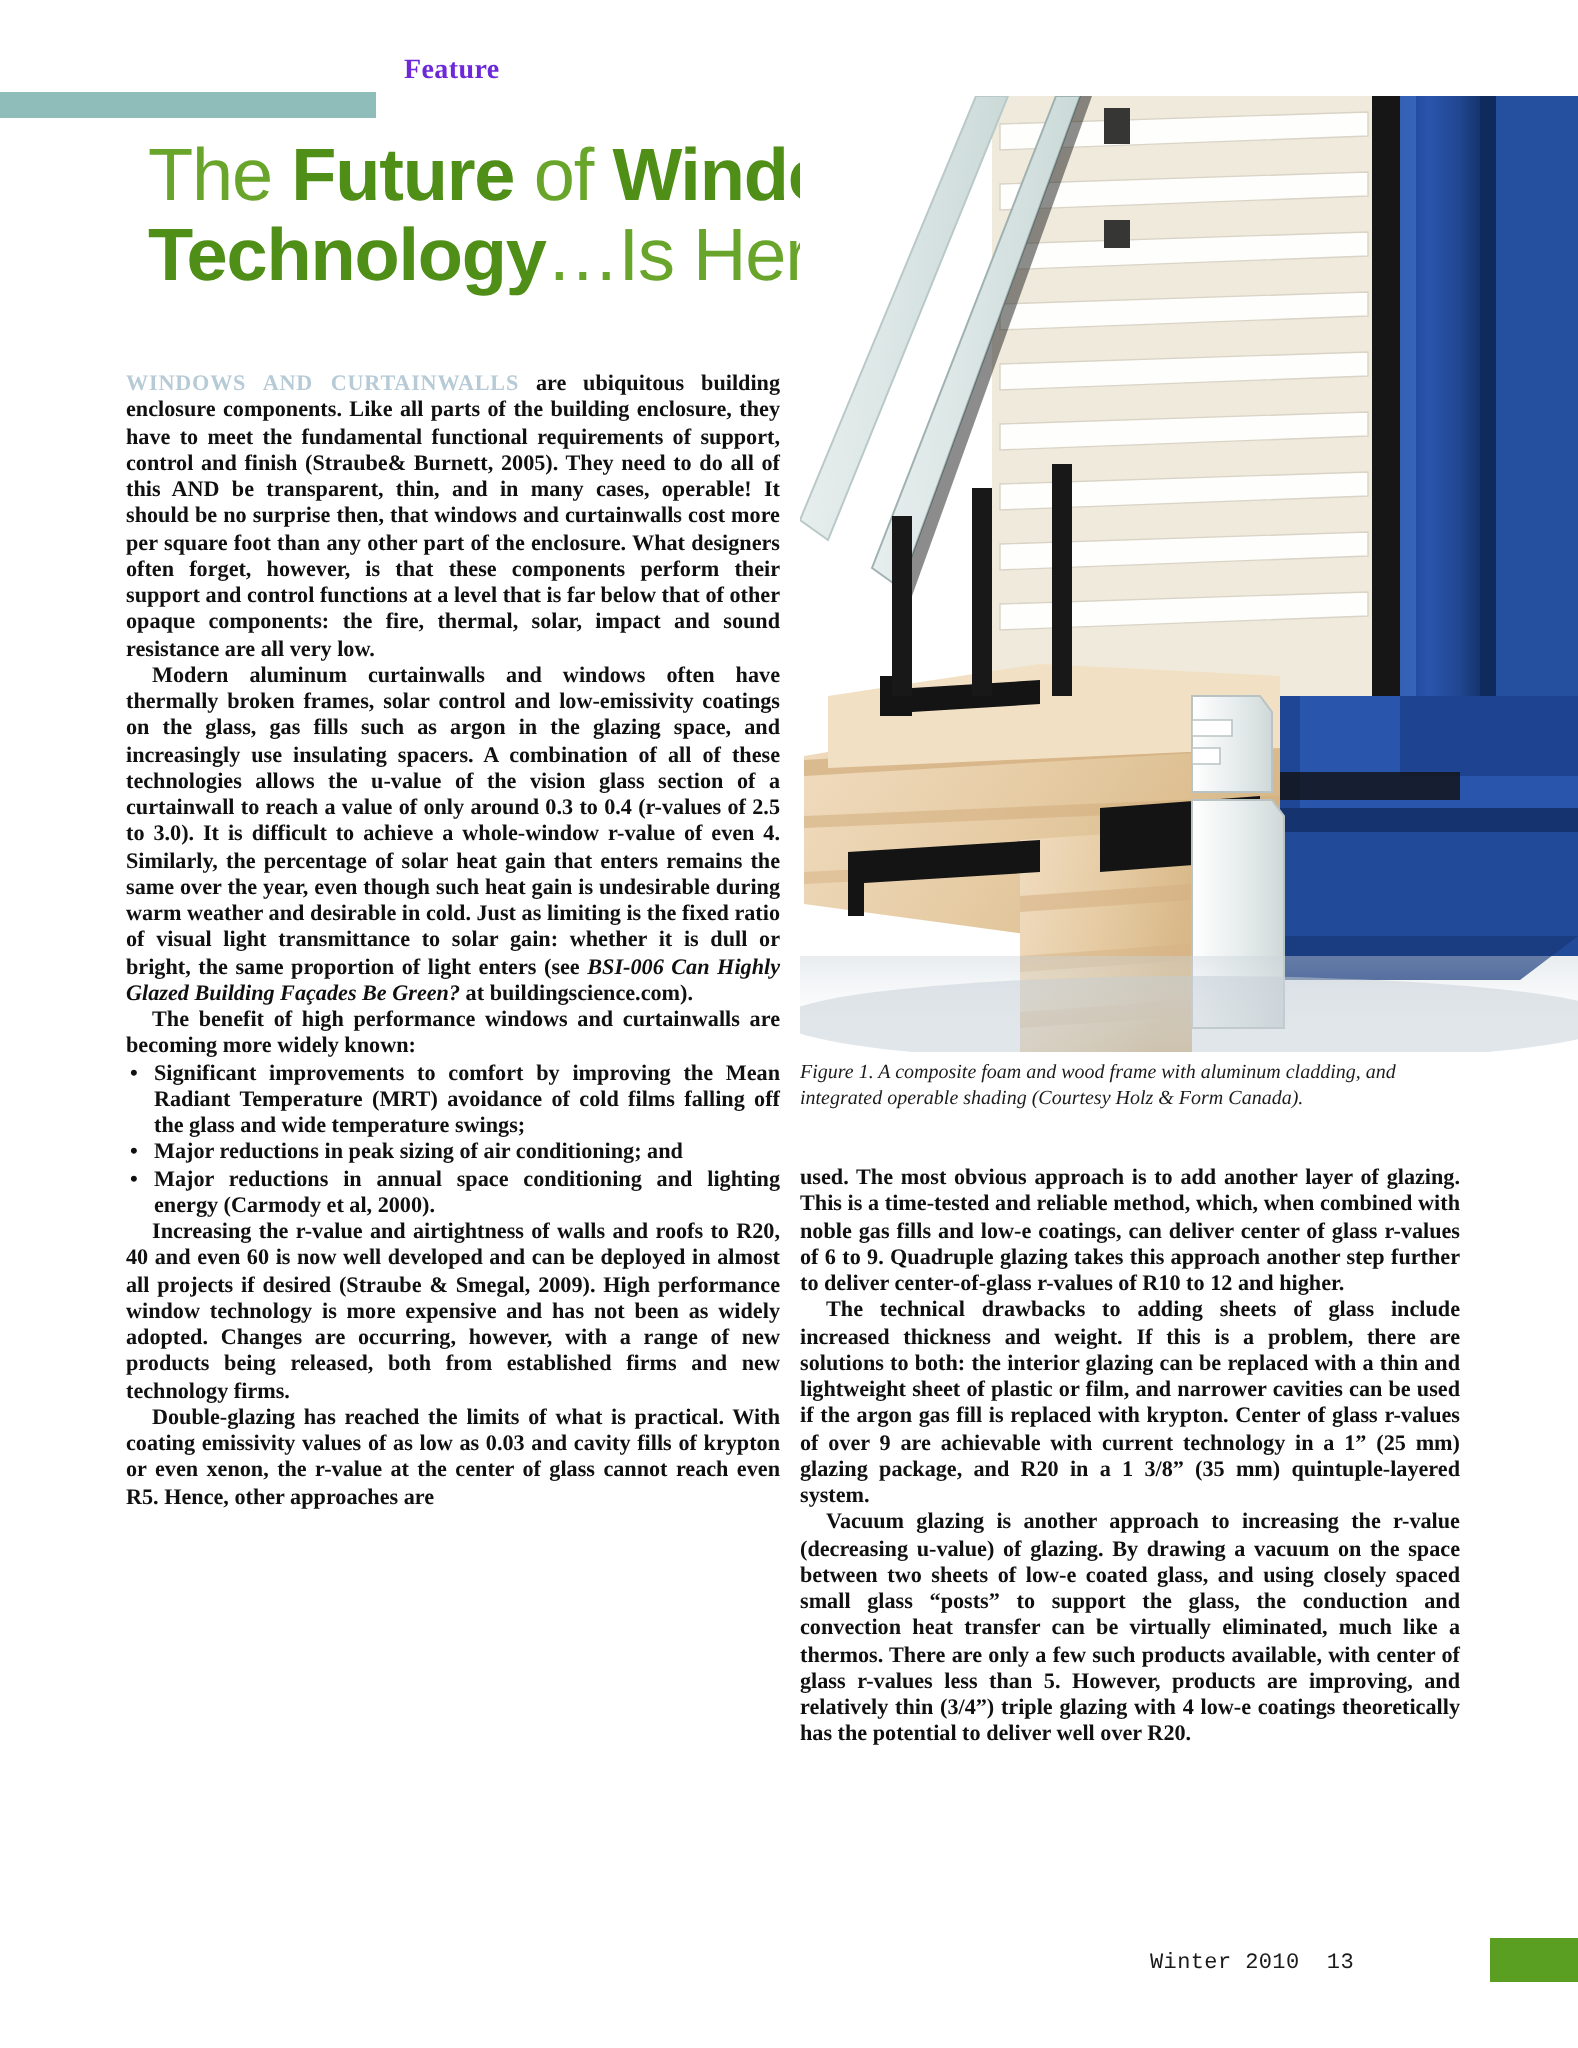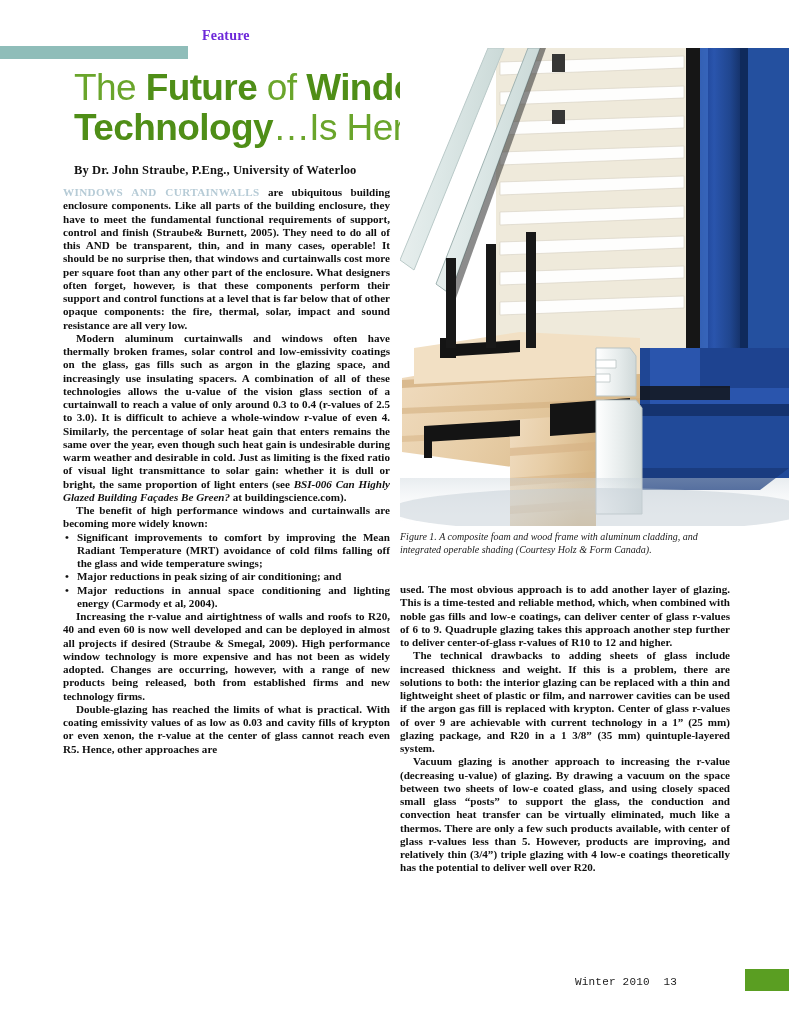--- a/index.html
+++ b/index.html
@@ -108,21 +108,20 @@
   <div class="teal-bar"></div>
   <div class="feature-label">Feature</div>
 
   <div class="title">
     <span class="light">The </span><span class="heavy">Future</span><span class="light"> of </span><span class="heavy">Window</span>
     <span class="l2">
       <span class="heavy">Technology</span><span class="light">…Is Here!</span>
     </span>
   </div>
 
-  <div class="byline">By Dr. John Straube,  P.Eng., University of Waterloo</div>
 
   <div class="photo">
     <svg width="389" height="478" viewBox="0 0 389 478" xmlns="http://www.w3.org/2000/svg">
       <defs>
         <linearGradient id="bluegrad" x1="0" y1="0" x2="1" y2="0">
           <stop offset="0" stop-color="#1b3f8f"></stop>
           <stop offset="0.35" stop-color="#2a55ad"></stop>
           <stop offset="0.75" stop-color="#20468f"></stop>
           <stop offset="1" stop-color="#16346d"></stop>
         </linearGradient>
@@ -237,21 +236,21 @@
   <div class="col col-left">
     <p class="noindent"><span class="smallcaps">WINDOWS AND CURTAINWALLS</span><span> are ubiquitous building enclosure components. Like all parts of the building enclosure, they have to meet the fundamental functional requirements of support, control and finish (Straube&amp; Burnett, 2005). They need to do all of this AND be transparent, thin, and in many cases, operable! It should be no surprise then, that windows and curtainwalls cost more per square foot than any other part of the enclosure. What designers often forget, however, is that these components perform their support and control functions at a level that is far below that of other opaque components: the fire, thermal, solar, impact and sound resistance are all very low.</span></p>
 
     <p><span>Modern aluminum curtainwalls and windows often have thermally broken frames, solar control and low-emissivity coatings on the glass, gas fills such as argon in the glazing space, and increasingly use insulating spacers. A combination of all of these technologies allows the u-value of the vision glass section of a curtainwall to reach a value of only around 0.3 to 0.4 (r-values of 2.5 to 3.0). It is difficult to achieve a whole-window r-value of even 4. Similarly, the percentage of solar heat gain that enters remains the same over the year, even though such heat gain is undesirable during warm weather and desirable in cold. Just as limiting is the fixed ratio of visual light transmittance to solar gain: whether it is dull or bright, the same proportion of light enters (see </span><span class="it">BSI-006 Can Highly Glazed Building Façades Be Green?</span><span> at buildingscience.com).</span></p>
 
     <p>The benefit of high performance windows and curtainwalls are becoming more widely known:</p>
 
     <ul class="bullets">
       <li><span class="dot">•</span><span>Significant improvements to comfort by improving the Mean Radiant Temperature (MRT) avoidance of cold films falling off the glass and wide temperature swings;</span></li>
       <li><span class="dot">•</span><span>Major reductions in peak sizing of air conditioning; and</span></li>
-      <li><span class="dot">•</span><span>Major reductions in annual space conditioning and lighting energy (Carmody et al, 2004).</span></li>
+      <li><span class="dot">•</span><span>Major reductions in annual space conditioning and lighting energy (Carmody et al, 2000).</span></li>
     </ul>
 
     <p>Increasing the r-value and airtightness of walls and roofs to R20, 40 and even 60 is now well developed and can be deployed in almost all projects if desired (Straube &amp; Smegal, 2009). High performance window technology is more expensive and has not been as widely adopted. Changes are occurring, however, with a range of new products being released, both from established firms and new technology firms.</p>
 
 
     <p>Double-glazing has reached the limits of what is practical. With coating emissivity values of as low as 0.03 and cavity fills of krypton or even xenon, the r-value at the center of glass cannot reach even R5. Hence, other approaches are</p>
   </div>
 
   <div class="col col-right">
     <p class="noindent">used. The most obvious approach is to add another layer of glazing. This is a time-tested and reliable method, which, when combined with noble gas fills and low-e coatings, can deliver center of glass r-values of 6 to 9. Quadruple glazing takes this approach another step further to deliver center-of-glass r-values of R10 to 12 and higher.</p>

